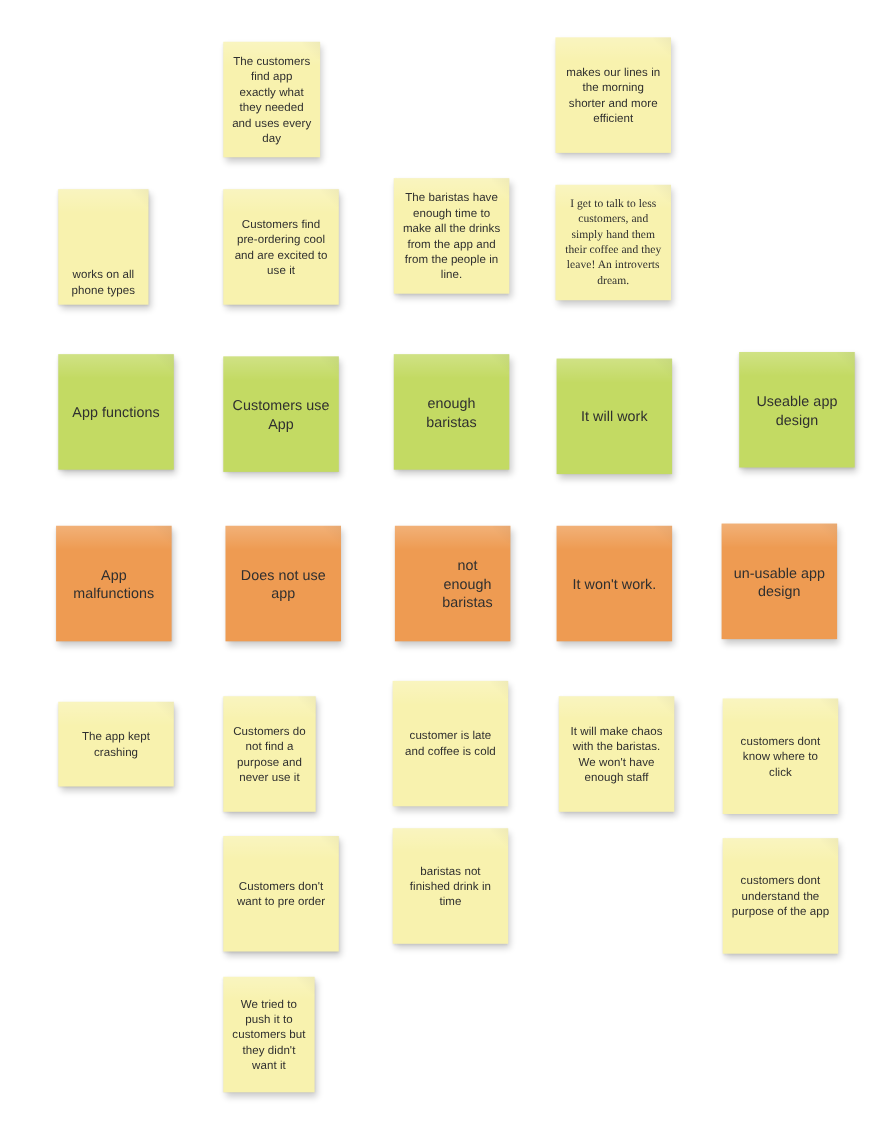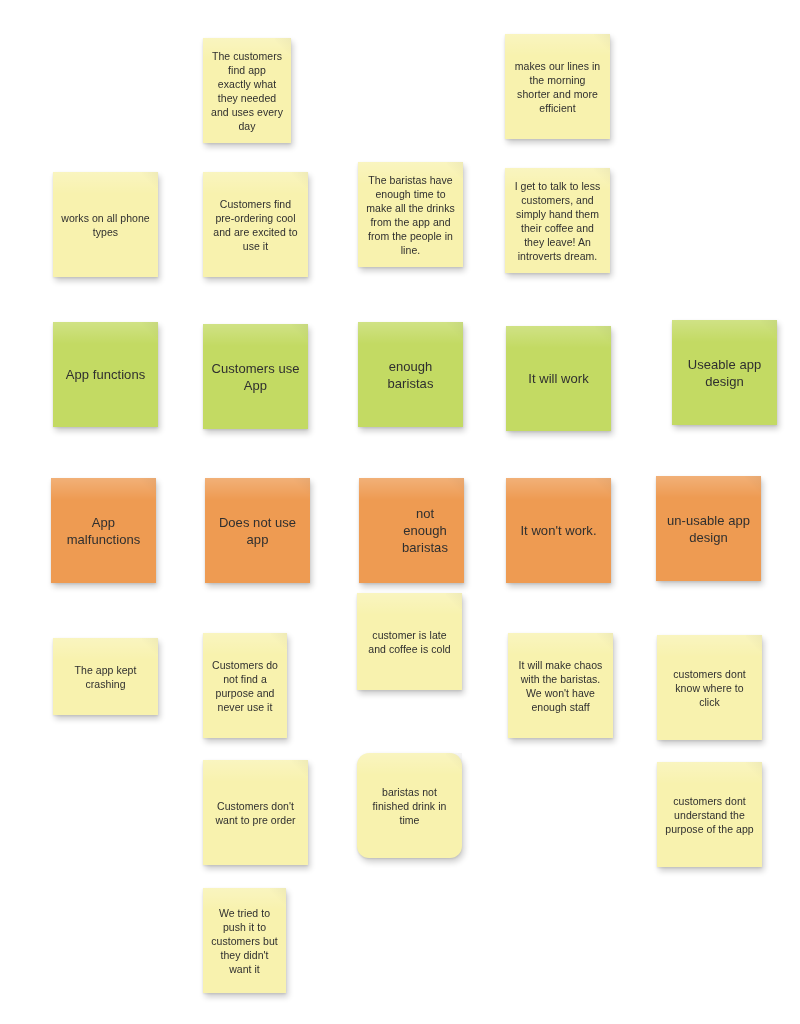--- a/index.html
+++ b/index.html
@@ -93,30 +93,30 @@
 </head>
 <body>
 
 <div id="board" style="background: rgb(255, 255, 255);">
     <div class="note yellow" style="left: 203px; top: 38px; width: 88px; height: 105px;">
       <span class="note-text">The customers find app exactly what they needed and uses every day</span>
     </div>
     <div class="note yellow" style="left: 505px; top: 34px; width: 105px; height: 105px;">
       <span class="note-text">makes our lines in the morning shorter and more efficient</span>
     </div>
-    <div class="note yellow" style="left: 53px; top: 172px; width: 105px; height: 105px;">
+    <div class="note yellow" style="left: 53px; top: 172px; width: 82px; height: 105px; align-items: flex-end;">
       <span class="note-text">works on all phone types</span>
     </div>
     <div class="note yellow" style="left: 203px; top: 172px; width: 105px; height: 105px; justify-content: flex-end;">
       <span class="note-text">Customers find pre-ordering cool and are excited to use it</span>
     </div>
     <div class="note yellow" style="left: 358px; top: 162px; width: 105px; height: 105px;">
       <span class="note-text">The baristas have enough time to make all the drinks from the app and from the people in line.</span>
     </div>
-    <div class="note yellow" style="left: 505px; top: 168px; width: 105px; height: 105px;">
+    <div class="note yellow" style="left: 505px; top: 168px; width: 105px; height: 105px; font-family: Liberation Serif, serif;">
       <span class="note-text">I get to talk to less customers, and simply hand them their coffee and they leave! An introverts dream.</span>
     </div>
     <div class="note green big" style="left: 53px; top: 322px; width: 105px; height: 105px;">
       <span class="note-text">App functions</span>
     </div>
     <div class="note green big" style="left: 203px; top: 324px; width: 105px; height: 105px;">
       <span class="note-text">Customers use App</span>
     </div>
     <div class="note green big" style="left: 358px; top: 322px; width: 105px; height: 105px;">
       <span class="note-text">enough baristas</span>
@@ -141,33 +141,33 @@
     </div>
     <div class="note orange big" style="left: 656px; top: 476px; width: 105px; height: 105px;">
       <span class="note-text">un-usable app design</span>
     </div>
     <div class="note yellow" style="left: 53px; top: 638px; width: 105px; height: 77px;">
       <span class="note-text">The app kept crashing</span>
     </div>
     <div class="note yellow" style="left: 203px; top: 633px; width: 84px; height: 105px;">
       <span class="note-text">Customers do not find a purpose and never use it</span>
     </div>
-    <div class="note yellow" style="left: 357px; top: 593px; width: 105px; height: 97px;">
+    <div class="note yellow" style="left: 357px; top: 619px; width: 105px; height: 114px;">
       <span class="note-text">customer is late and coffee is cold</span>
     </div>
     <div class="note yellow" style="left: 508px; top: 633px; width: 105px; height: 105px;">
       <span class="note-text">It will make chaos with the baristas. We won't have enough staff</span>
     </div>
     <div class="note yellow" style="left: 657px; top: 635px; width: 105px; height: 105px;">
       <span class="note-text">customers dont know where to click</span>
     </div>
     <div class="note yellow" style="left: 203px; top: 760px; width: 105px; height: 105px;">
       <span class="note-text">Customers don't want to pre order</span>
     </div>
-    <div class="note yellow" style="left: 357px; top: 753px; width: 105px; height: 105px; border-radius: 12px;">
+    <div class="note yellow" style="left: 357px; top: 753px; width: 105px; height: 105px;">
       <span class="note-text">baristas not finished drink in time</span>
     </div>
     <div class="note yellow" style="left: 657px; top: 762px; width: 105px; height: 105px;">
       <span class="note-text">customers dont understand the purpose of the app</span>
     </div>
     <div class="note yellow" style="left: 203px; top: 888px; width: 83px; height: 105px;">
       <span class="note-text">We tried to push it to customers but they didn't want it</span>
     </div>
   </div>
 

